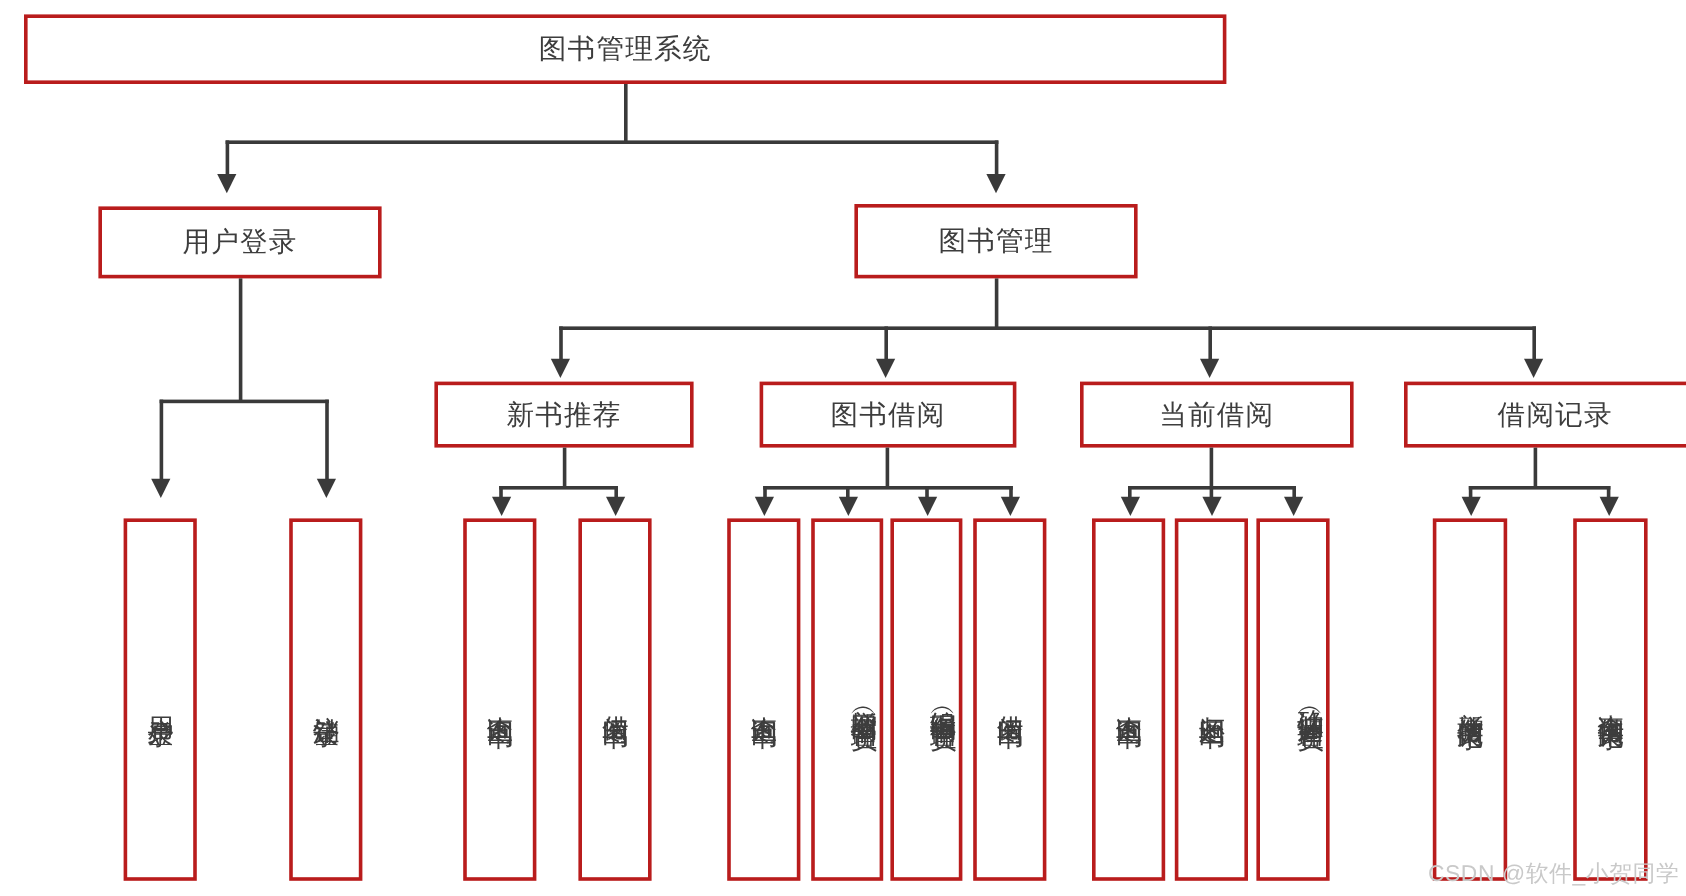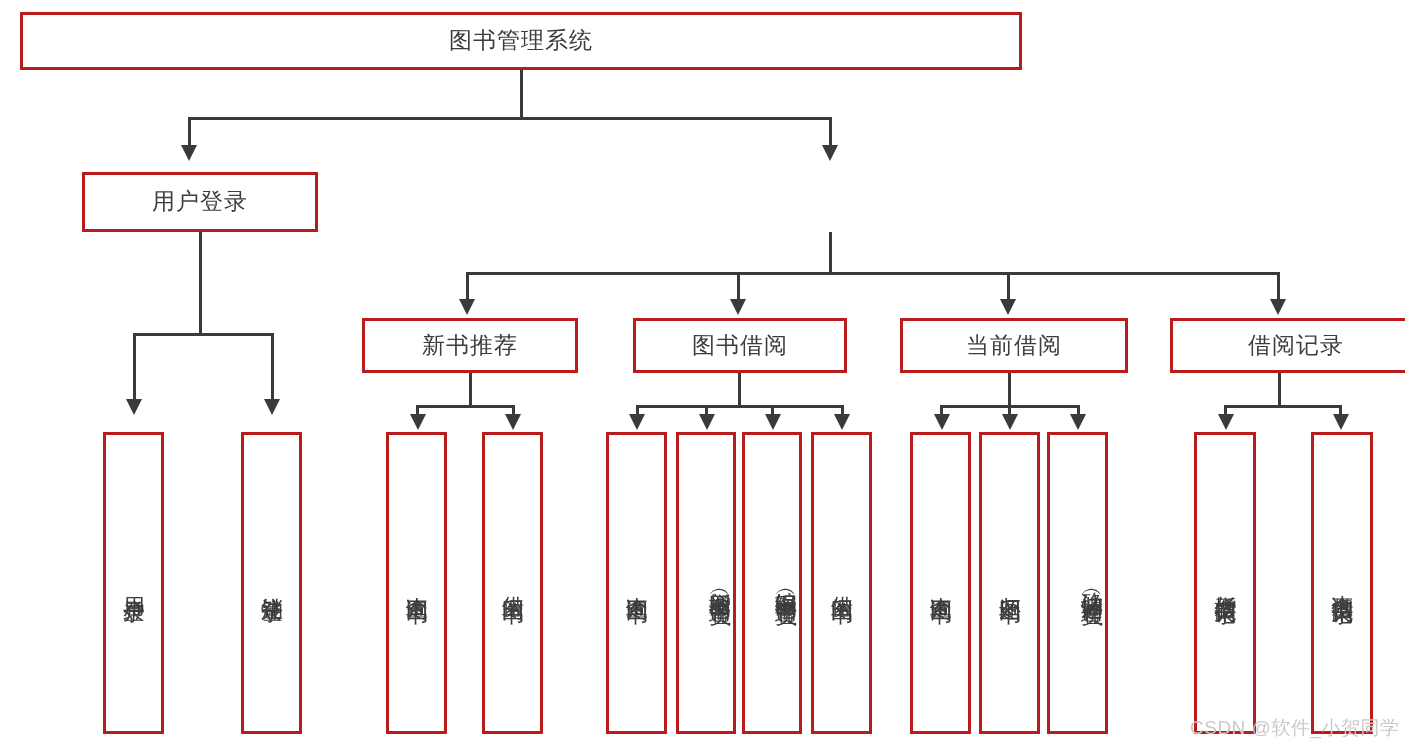--- a/index.html
+++ b/index.html
@@ -90,20 +90,23 @@
   <div class="edge vline" style="left:188px; top:117px; height:30px;"></div>
   <div class="arrow" style="left:181px; top:145px;"></div>
 
   <div class="edge vline" style="left:829px; top:117px; height:30px;"></div>
   <div class="arrow" style="left:822px; top:145px;"></div>
 
   <div class="node h" style="left:82px; top:172px; width:236px; height:60px;">
     <span>用户登录</span>
   </div>
 
+  <div class="node h" style="left:712px; top:170px; width:236px; height:62px;">
+    <span>图书管理</span>
+  </div>
 
   <div class="edge vline" style="left:199px; top:232px; height:103px;"></div>
   <div class="edge hline" style="left:133px; top:333px; width:141px;"></div>
   <div class="edge vline" style="left:133px; top:333px; height:68px;"></div>
   <div class="arrow" style="left:126px; top:399px;"></div>
   <div class="edge vline" style="left:271px; top:333px; height:68px;"></div>
   <div class="arrow" style="left:264px; top:399px;"></div>
 
   <div class="edge vline" style="left:829px; top:232px; height:42px;"></div>
   <div class="edge hline" style="left:466px; top:272px; width:814px;"></div>

